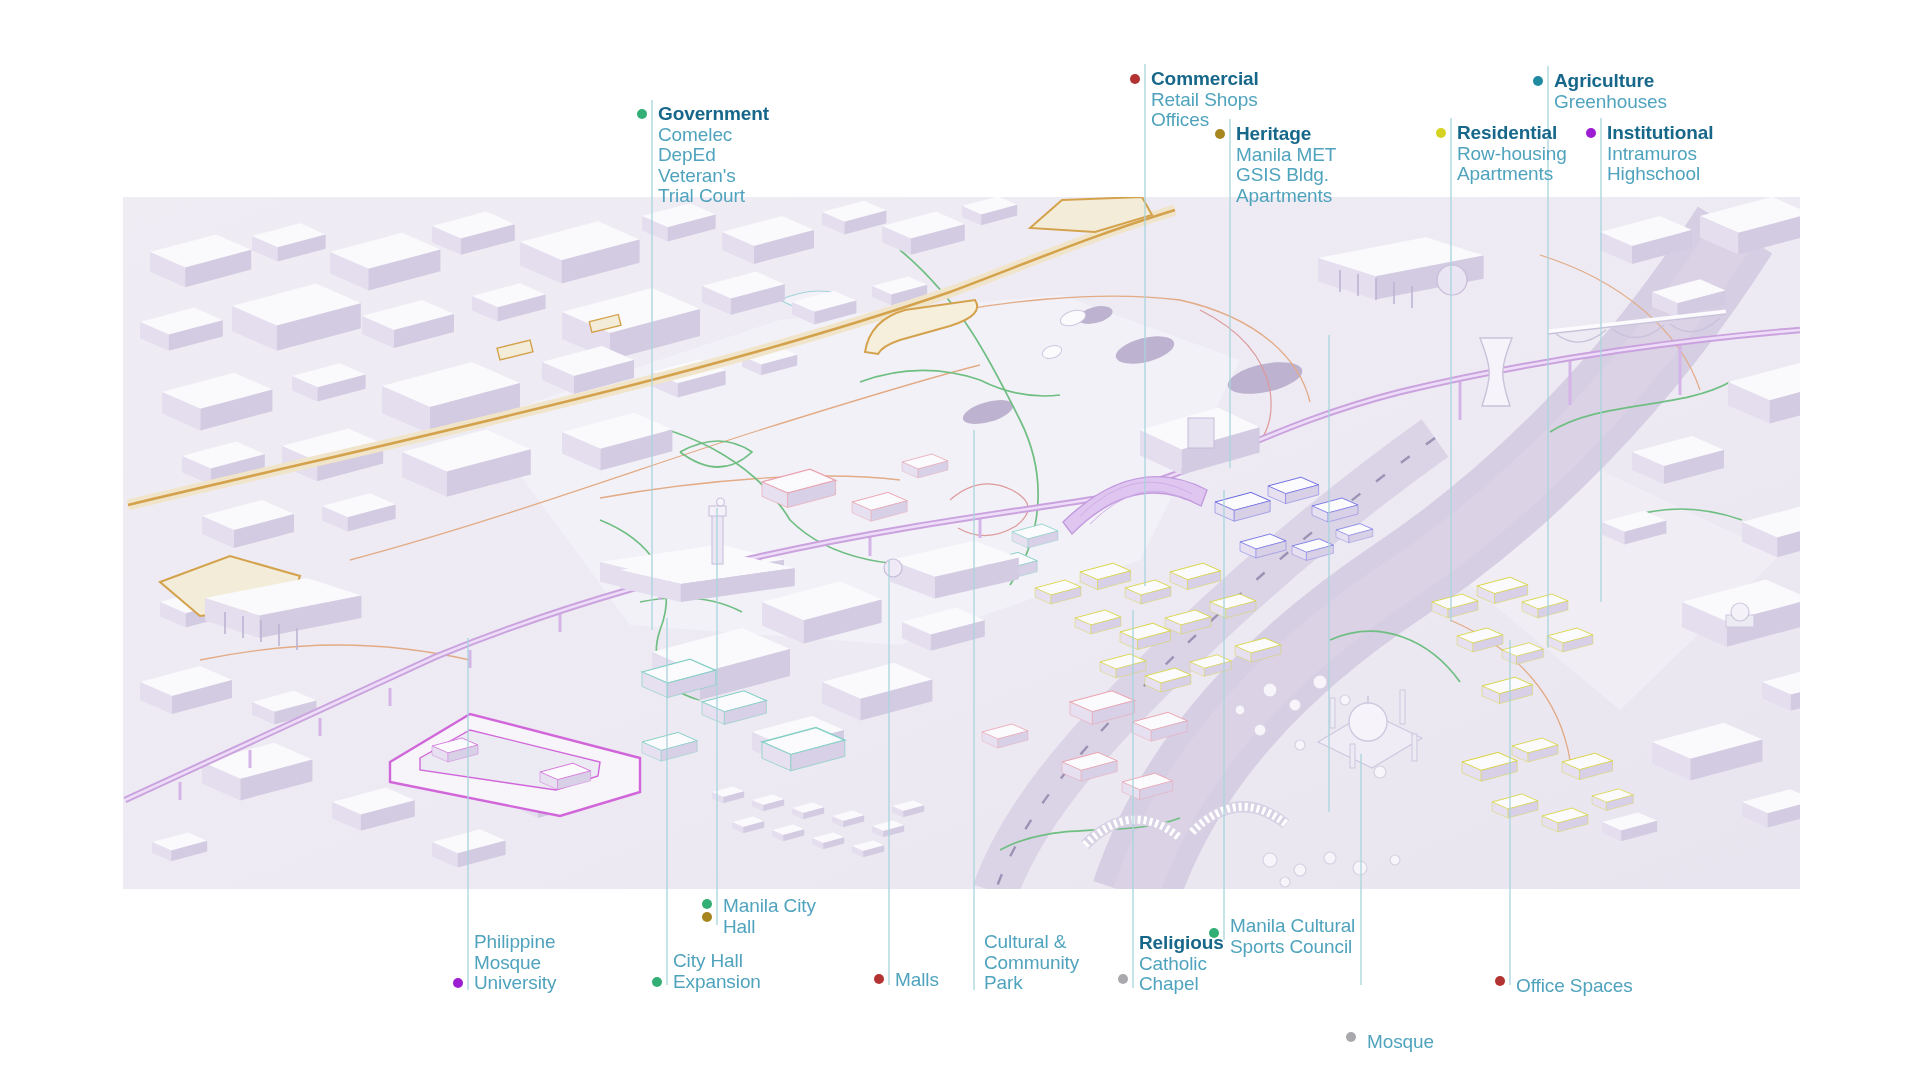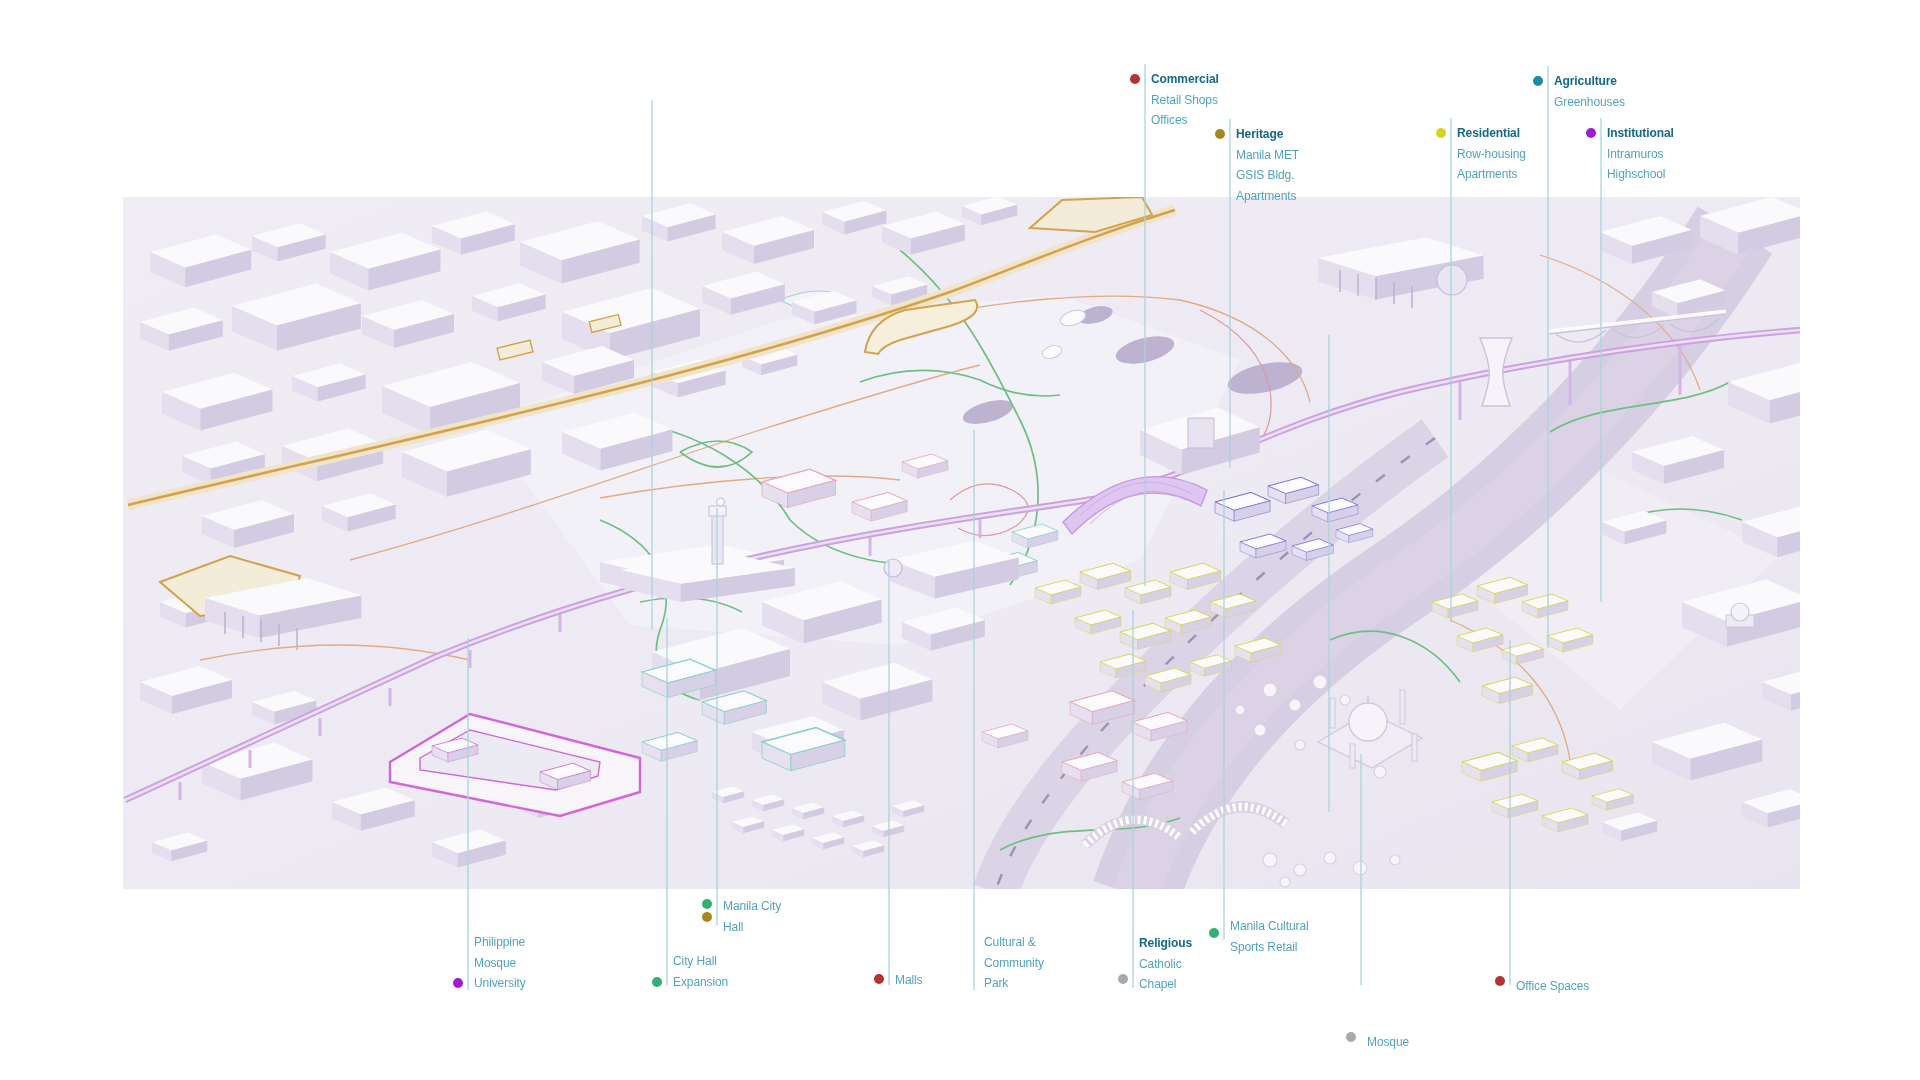--- a/index.html
+++ b/index.html
@@ -11,21 +11,21 @@
   .fleft{fill:#e4deef;}
   .fright{fill:#d3cbe2;}
   .zone-top{fill:#fbfafd;stroke:currentColor;stroke-width:1.6;}
   .zone-left{fill:#e6e0f0;stroke:currentColor;stroke-width:.8;}
   .zone-right{fill:#d8d0e6;stroke:currentColor;stroke-width:.8;}
   .gpath{fill:none;stroke:var(--green-path);stroke-width:1.7;}
   .opath{fill:none;stroke:var(--orange-path);stroke-width:1.3;}
   .rpath{fill:none;stroke:#dd9a9a;stroke-width:1.2;}
   .leader{stroke:var(--leader);stroke-width:1.3;}
   
-  .lbl{position:absolute;font-size:12px;line-height:20.5px;letter-spacing:-.1px;
+  .lbl{position:absolute;font-size:19px;line-height:20.5px;letter-spacing:-.1px;
        color:var(--sub);white-space:nowrap;}
   .lbl .txt{padding-left:6px;}
   .lbl .t{font-weight:700;color:var(--title);}
   .dot{position:absolute;left:-15px;width:10px;height:10px;border-radius:50%;}
 </style>
 </head>
 <body>
 
 <div id="stage">
 
@@ -378,20 +378,30 @@
     <line class="leader" x1="889" y1="560" x2="889" y2="985"></line>
     <line class="leader" x1="974" y1="430" x2="974" y2="990"></line>
     <line class="leader" x1="1133" y1="610" x2="1133" y2="988"></line>
     <line class="leader" x1="1224" y1="490" x2="1224" y2="940"></line>
     <line class="leader" x1="1329" y1="335" x2="1329" y2="812"></line>
     <line class="leader" x1="1361" y1="754" x2="1361" y2="985"></line>
     <line class="leader" x1="1510" y1="640" x2="1510" y2="985"></line>
   </g>
 </svg>
 
+<div class="lbl" style="left:652px;top:104px">
+  <span class="dot" style="top: 5px; background: rgb(51, 174, 116);"></span>
+  <div class="txt">
+        <div class="t">Government</div>
+    <div>Comelec</div>
+    <div>DepEd</div>
+    <div>Veteran's</div>
+    <div>Trial Court</div>
+      </div>
+</div>
 <div class="lbl" style="left:1145px;top:69px">
   <span class="dot" style="top: 5px; background: rgb(178, 51, 49);"></span>
   <div class="txt">
         <div class="t">Commercial</div>
     <div>Retail Shops</div>
     <div>Offices</div>
       </div>
 </div>
 <div class="lbl" style="left:1230px;top:124px">
   <span class="dot" style="top: 5px; background: rgb(168, 134, 31);"></span>
@@ -467,21 +477,21 @@
   <div class="txt">
         <div class="t">Religious</div>
     <div>Catholic</div>
     <div>Chapel</div>
       </div>
 </div>
 <div class="lbl" style="left:1224px;top:916px">
   <span class="dot" style="top: 12px; background: rgb(51, 174, 116);"></span>
   <div class="txt">
         <div>Manila Cultural</div>
-    <div>Sports Retail</div>
+    <div>Sports Council</div>
       </div>
 </div>
 <div class="lbl" style="left:1361px;top:1032px">
   <span class="dot" style="top: 0px; background: rgb(169, 169, 173);"></span>
   <div class="txt">
         <div>Mosque</div>
       </div>
 </div>
 <div class="lbl" style="left:1510px;top:976px">
   <span class="dot" style="top: 0px; background: rgb(178, 51, 49);"></span>

